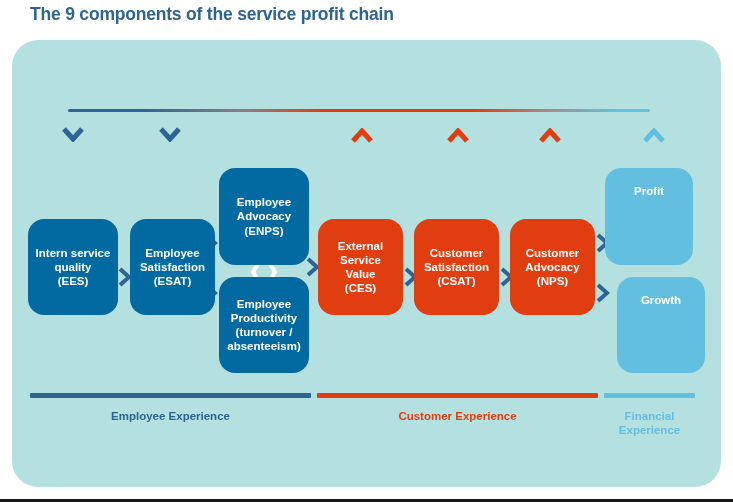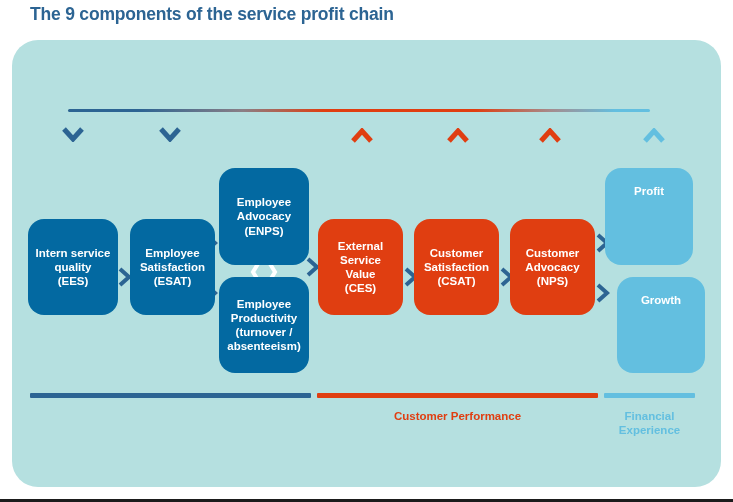--- a/index.html
+++ b/index.html
@@ -223,21 +223,22 @@
   <div id="diamond-connector" style="left:238px; top:212px;">
     <svg width="28" height="40" viewBox="0 0 28 40">
       <polygon points="14,2 25,20 14,38 3,20" fill="none" stroke="#ffffff" stroke-width="4" stroke-linejoin="miter"></polygon>
     </svg>
   </div>
 
   <div class="legend-rule" id="rule-employee" style="left:18px; top:353px;"></div>
   <div class="legend-rule" id="rule-customer" style="left:305px; top:353px;"></div>
   <div class="legend-rule" id="rule-financial" style="left:592px; top:353px;"></div>
 
-  <div class="legend-label" id="label-customer" style="left:305px; top:369px;">Customer Performance</div>
+  <div class="legend-label" id="label-employee" style="left:18px; top:369px;">Employee Experience</div>
+  <div class="legend-label" id="label-customer" style="left:305px; top:369px;">Customer Experience</div>
   <div class="legend-label" id="label-financial" style="left:592px; top:369px;">Financial Experience</div>
 
 </div>
 
 <div class="box blue" id="box-ees" title="Intern service quality (EES)">
   <span class="box-txt">Intern service<br>quality<br>(EES)</span>
 </div>
 <div class="box blue" id="box-esat" title="Employee Satisfaction (ESAT)">
   <span class="box-txt">Employee<br>Satisfaction<br>(ESAT)</span>
 </div>

